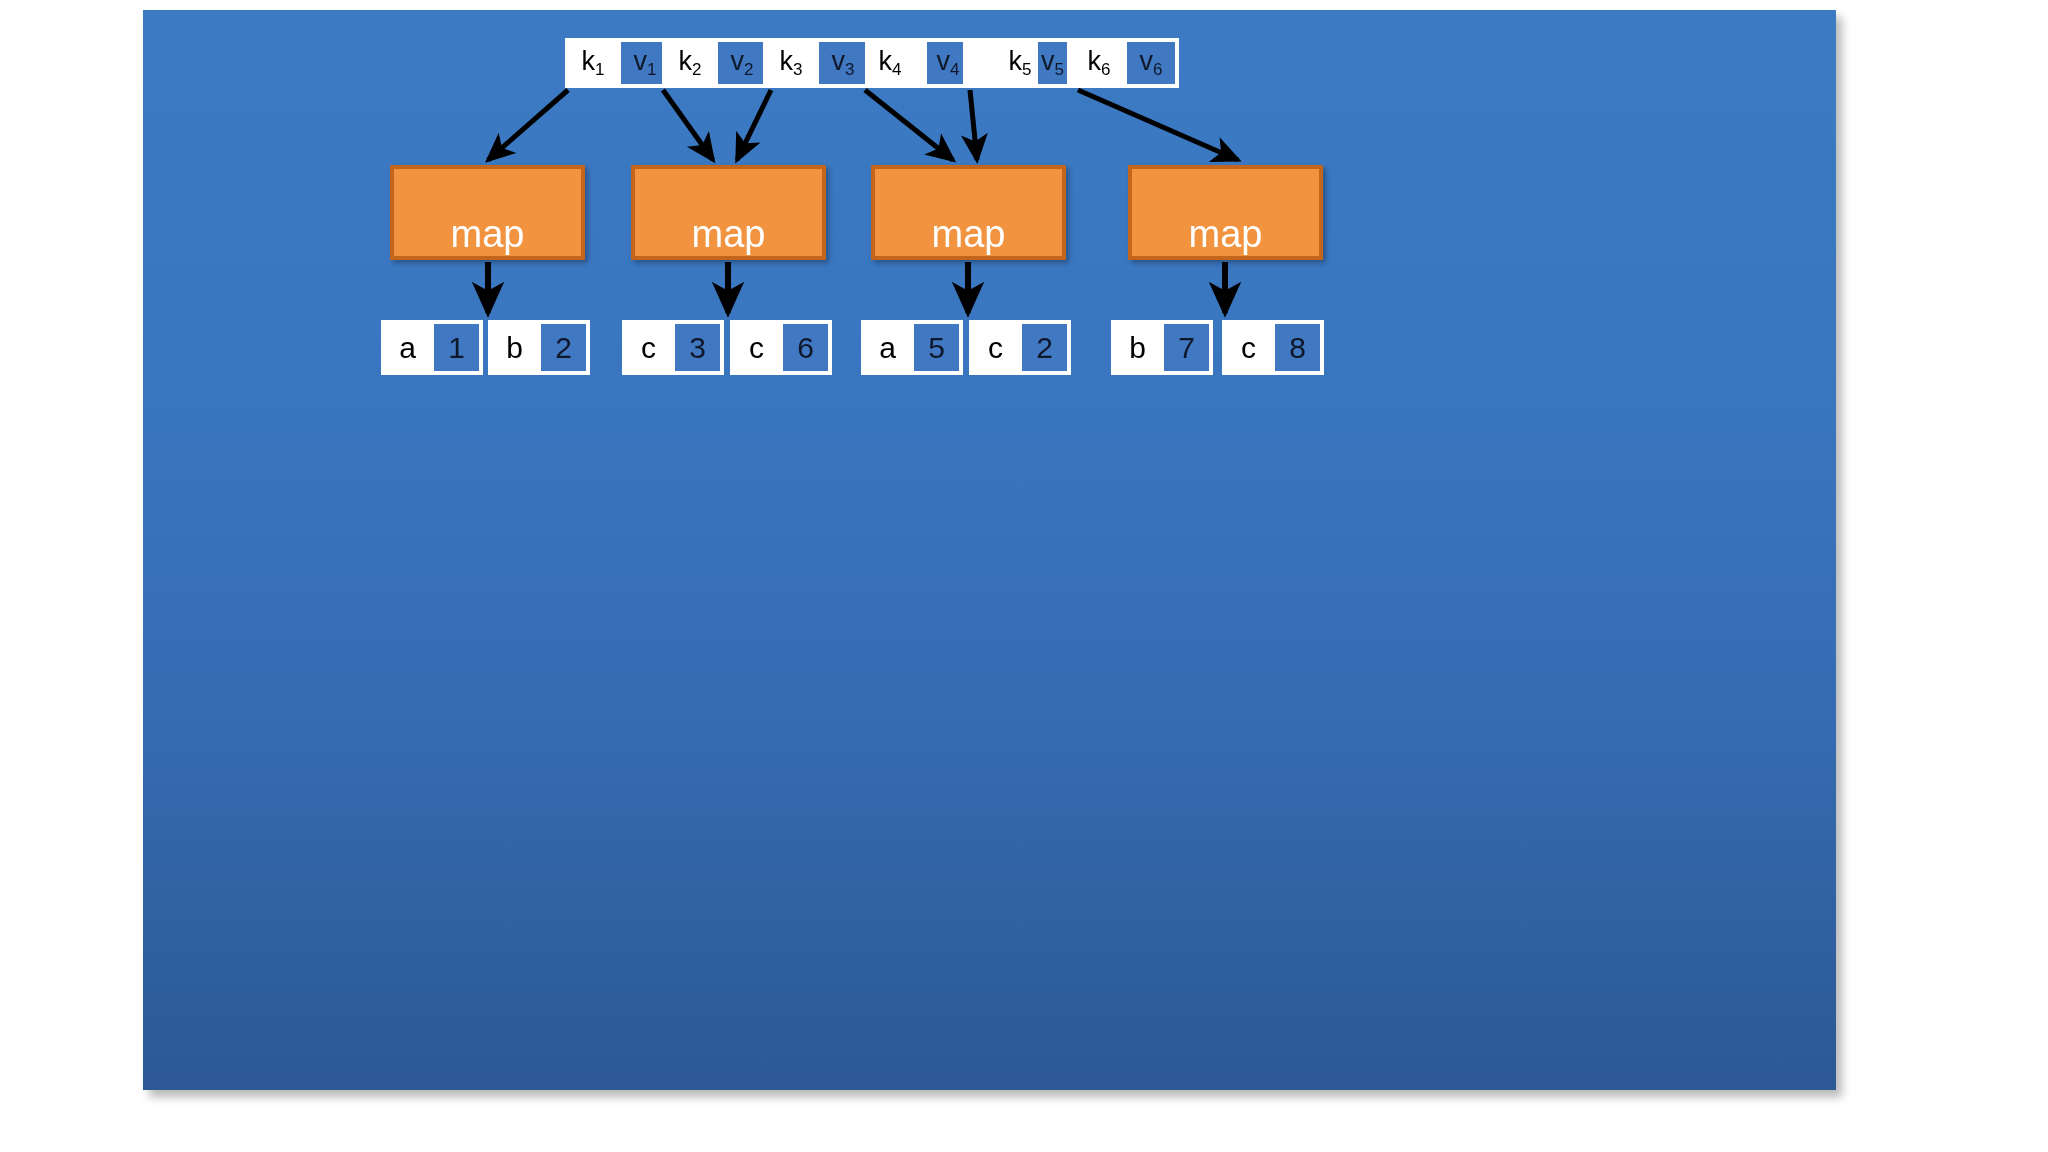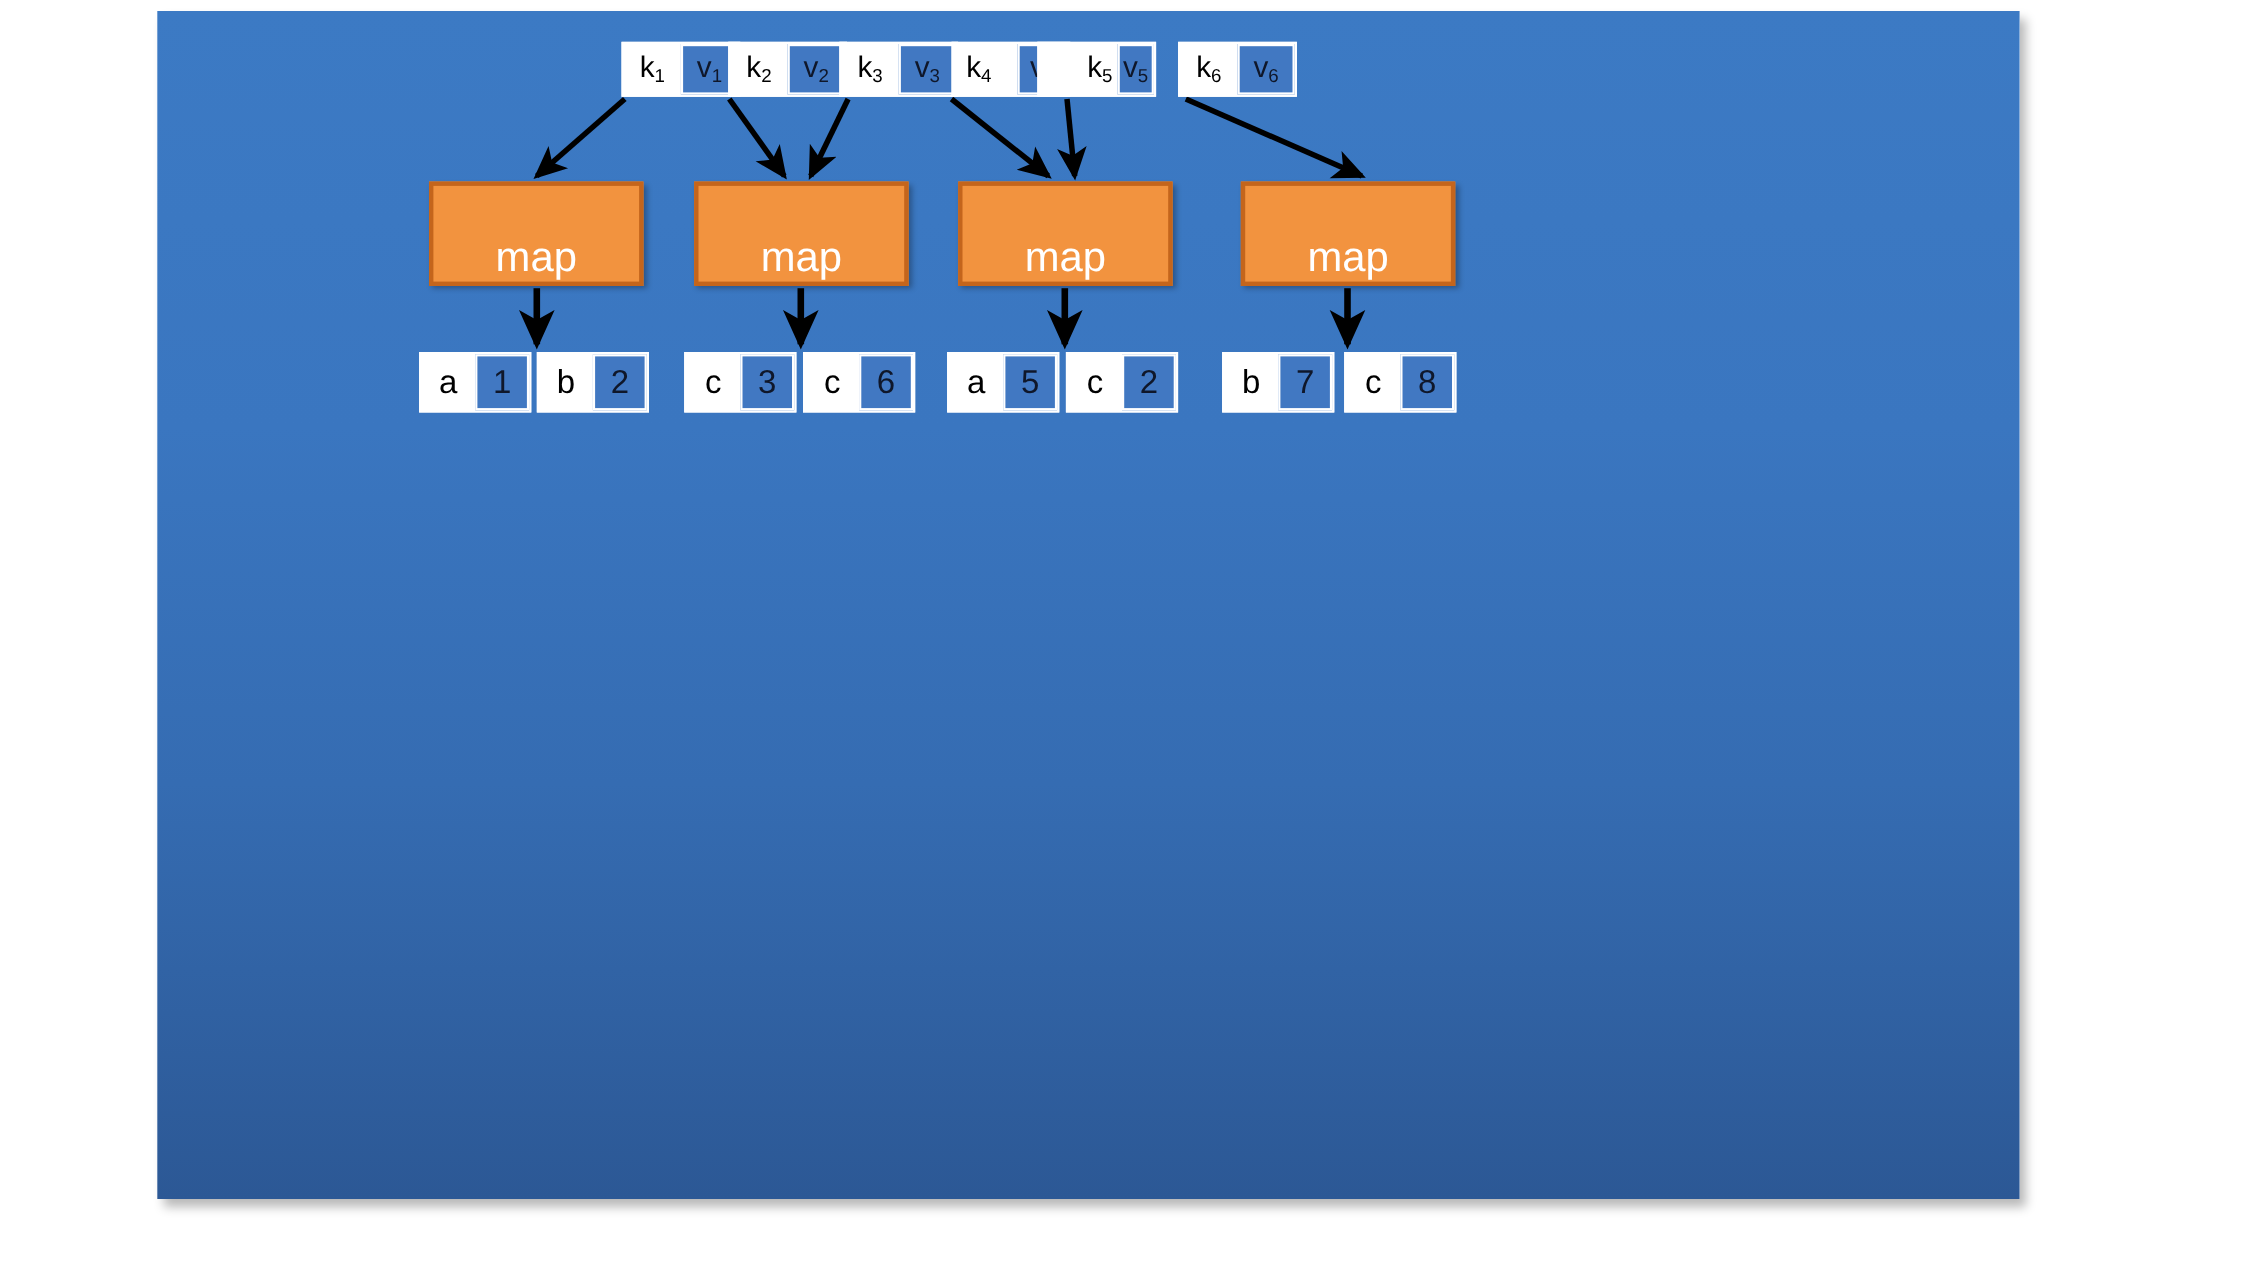--- a/index.html
+++ b/index.html
@@ -170,21 +170,21 @@
 
     <div class="kv in" style="left:722px;gap:12px;">
       <div class="cell-k">
         <span class="glyph"><span>k</span><sub>4</sub></span>
       </div>
       <div class="cell-v">
         <span class="glyph"><span>v</span><sub>4</sub></span>
       </div>
     </div>
 
-    <div class="kv in" style="left:800px;padding-left:39px;">
+    <div class="kv in" style="left:820px;padding-left:39px;">
       <div class="cell-k">
         <span class="glyph"><span>k</span><sub>5</sub></span>
       </div>
       <div class="cell-v">
         <span class="glyph"><span>v</span><sub>5</sub></span>
       </div>
     </div>
 
     <div class="kv in" style="left:928px;">
       <div class="cell-k">

